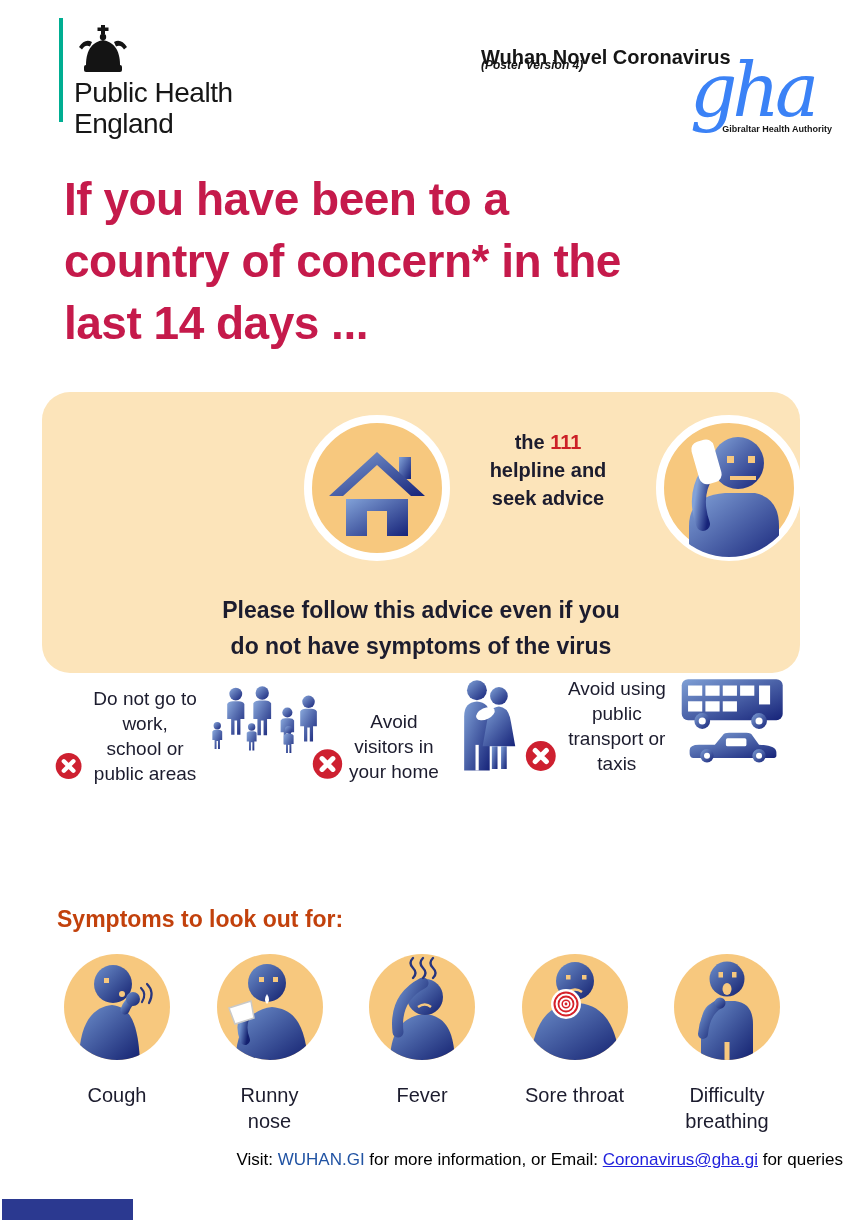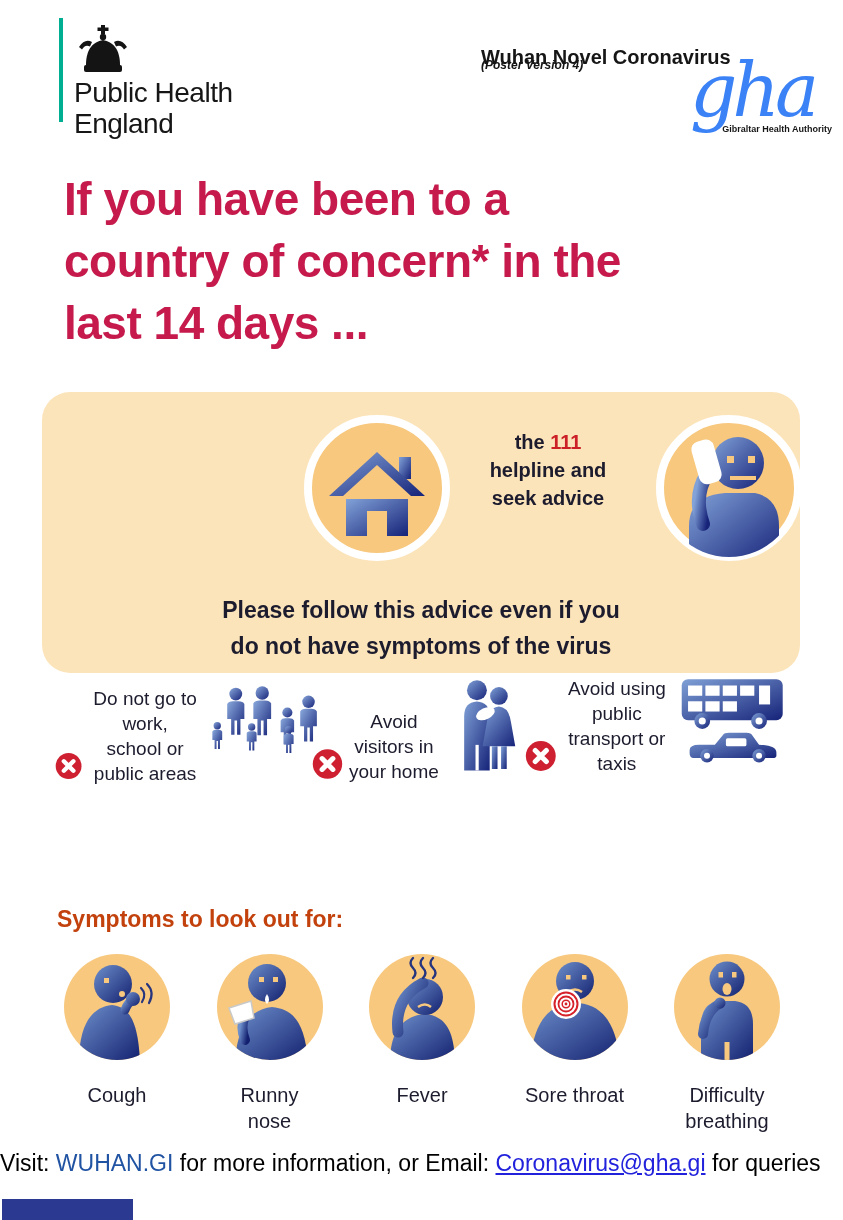--- a/index.html
+++ b/index.html
@@ -44,21 +44,21 @@
   .dont-icon{margin-top:4px;}
 
   
   .symptoms-heading{position:absolute;left:57px;top:906px;font-size:23px;font-weight:bold;color:#c2410c;}
   .symptoms{position:absolute;left:46px;top:952px;width:752px;display:flex;justify-content:space-between;}
   .symptom{width:142px;display:flex;flex-direction:column;align-items:center;}
   .symptom-label{margin-top:20px;font-size:20px;line-height:26px;text-align:center;
                  max-width:105px;color:#1C1C2E;}
 
   
-  .footer{position:absolute;left:0;width:100%;top:1150px;text-align:left;font-size:23px;color:#000;}
+  .footer{position:absolute;left:0;width:100%;top:1150px;text-align:right;font-size:17px;color:#000;}
   .footer .site{color:#2153A3;text-decoration:none;}
   .footer .email{color:#2222DD;text-decoration:underline;cursor:pointer;}
   .bottom-bar{position:absolute;left:2px;top:1199px;width:131px;height:21px;background:#2B3990;}
 </style>
 </head>
 <body>
 
 <div class="poster">
 
   <div class="phe-bar"></div>

